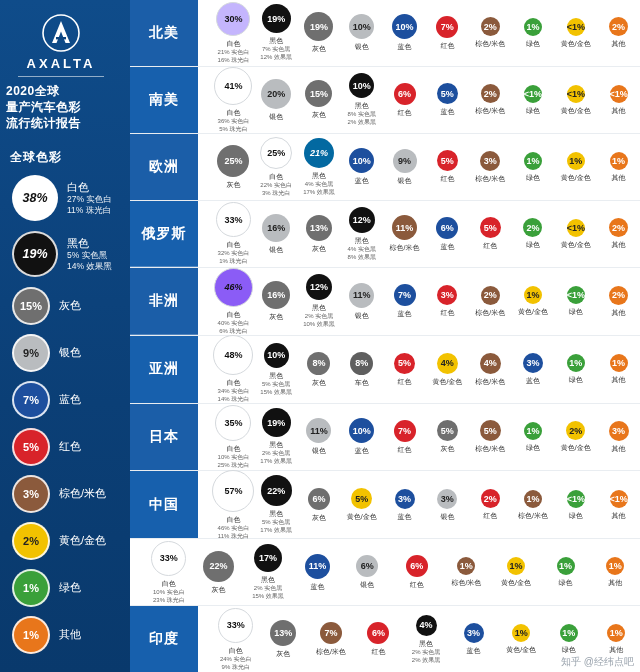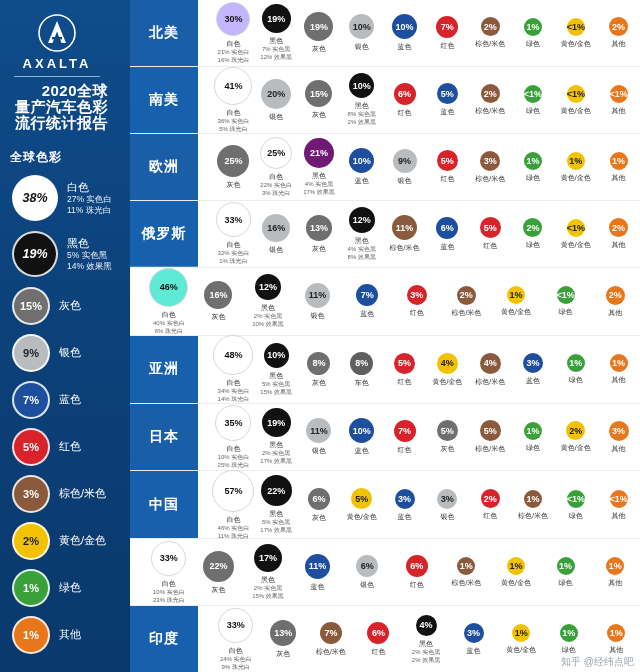--- a/index.html
+++ b/index.html
@@ -11,30 +11,30 @@
   }
   #page{position:relative;width:640px;height:672px;display:flex;}
 
   
   .left{
     width:130px;height:672px;
     background:linear-gradient(180deg,#0f4c8a 0%,#0d4580 30%,#0b3f76 60%,#09396c 100%);
     position:relative;flex:0 0 130px;
     color:#fff;
   }
-  .brand{padding:14px 16px 6px 0;text-align:center;}
+  .brand{padding:14px 8px 6px 0;text-align:center;}
   .brand svg{display:block;margin:0 auto;}
   .brand-name{
     font-size:13px;letter-spacing:3px;font-weight:bold;margin-top:4px;
   }
   .brand-rule{
     width:86px;height:1px;background:rgba(255,255,255,.55);margin:5px auto 6px auto;
   }
   .report-title{
-    text-align:right;font-size:15px;line-height:16px;font-weight:bold;
+    text-align:left;font-size:12px;line-height:16px;font-weight:bold;
     padding:0 6px;letter-spacing:.5px;
   }
   .global-head{
     font-size:12px;font-weight:bold;margin:12px 0 4px 10px;letter-spacing:1px;
   }
   .leg-list{margin:0;padding:0;list-style:none;}
   .leg{
     display:flex;align-items:center;height:47px;padding-left:12px;position:relative;
   }
   .leg .ring{
@@ -289,21 +289,21 @@
               <div class="dot" style="width: 32px; height: 32px; background: rgb(111, 111, 111); color: rgb(255, 255, 255);">25%</div>
               <div class="lab">灰色</div>
             </div>
             <div class="cell">
               <div class="dot" style="width: 32px; height: 32px; background: rgb(255, 255, 255); color: rgb(17, 17, 17); border: 1px solid rgb(213, 217, 221);">25%</div>
               <div class="lab">白色</div>
               <div class="sub">22% 实色白</div>
               <div class="sub">3% 珠光白</div>
             </div>
             <div class="cell">
-              <div class="dot" style="width: 30px; height: 30px; background: #701a75; color: rgb(255, 255, 255);">21%</div>
+              <div class="dot" style="width: 30px; height: 30px; background: #0369a1; color: rgb(255, 255, 255); font-style: italic;">21%</div>
               <div class="lab">黑色</div>
               <div class="sub">4% 实色黑</div>
               <div class="sub">17% 效果黑</div>
             </div>
             <div class="cell">
               <div class="dot" style="width: 25px; height: 25px; background: rgb(29, 79, 158); color: rgb(255, 255, 255);">10%</div>
               <div class="lab">蓝色</div>
             </div>
             <div class="cell">
               <div class="dot" style="width: 24px; height: 24px; background: rgb(185, 188, 191); color: rgb(34, 34, 34);">9%</div>
@@ -374,23 +374,24 @@
               <div class="dot" style="width: 18px; height: 18px; background: rgb(242, 194, 0); color: rgb(34, 34, 34);">&lt;1%</div>
               <div class="lab">黄色/金色</div>
             </div>
             <div class="cell">
               <div class="dot" style="width: 19px; height: 19px; background: rgb(232, 118, 27); color: rgb(255, 255, 255);">2%</div>
               <div class="lab">其他</div>
             </div>
           </div>
         </div>
         <div class="rrow">
-          <div class="cells">
-            <div class="cell">
-              <div class="dot" style="width: 39px; height: 39px; background: #5eead4; color: rgb(17, 17, 17); border: 1px solid rgb(213, 217, 221);">46%</div>
+          <div class="rname">非洲</div>
+          <div class="cells">
+            <div class="cell">
+              <div class="dot" style="width: 39px; height: 39px; background: #8b5cf6; color: rgb(17, 17, 17); border: 1px solid rgb(213, 217, 221); font-style: italic;">46%</div>
               <div class="lab">白色</div>
               <div class="sub">40% 实色白</div>
               <div class="sub">6% 珠光白</div>
             </div>
             <div class="cell">
               <div class="dot" style="width: 28px; height: 28px; background: rgb(111, 111, 111); color: rgb(255, 255, 255);">16%</div>
               <div class="lab">灰色</div>
             </div>
             <div class="cell">
               <div class="dot" style="width: 26px; height: 26px; background: rgb(17, 17, 17); color: rgb(255, 255, 255);">12%</div>

